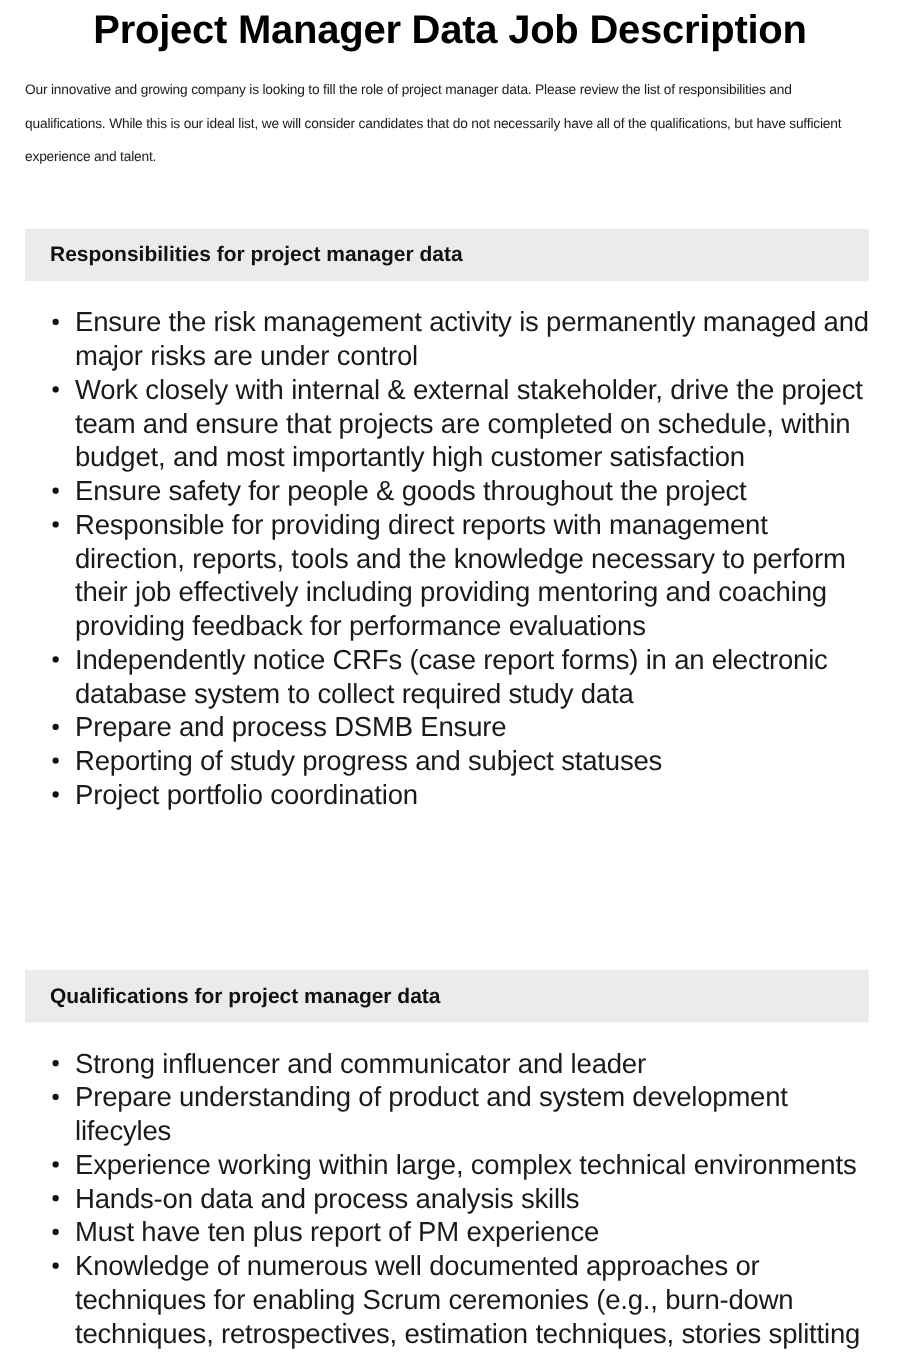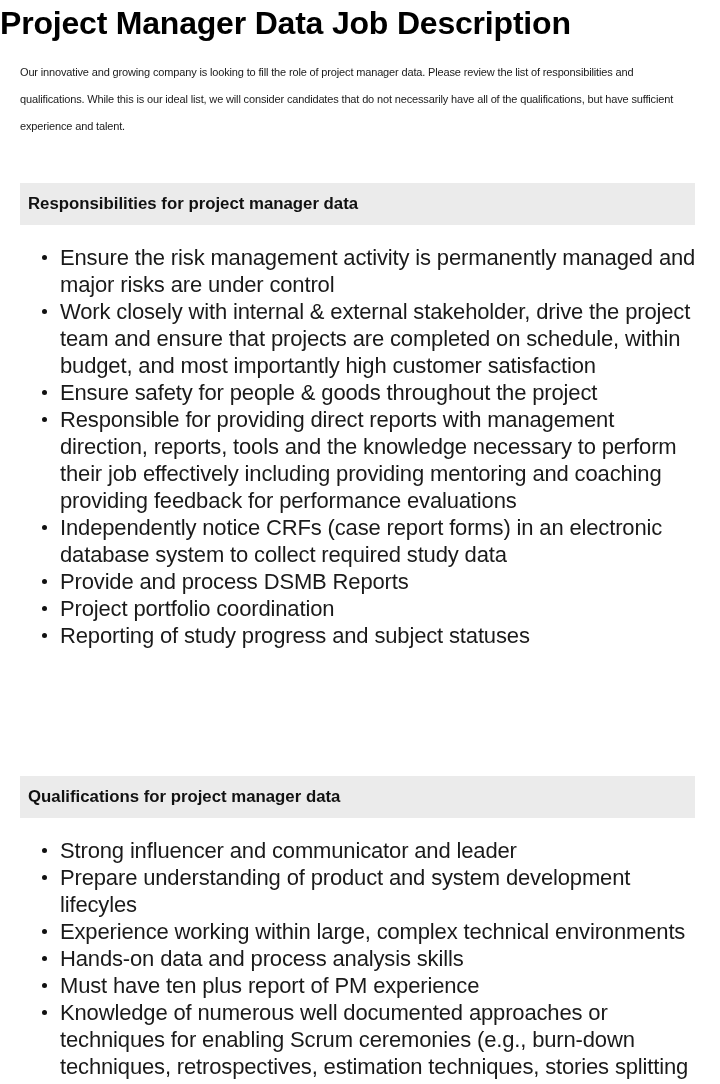--- a/index.html
+++ b/index.html
@@ -4,31 +4,31 @@
 <style>
   html, body { margin: 0; padding: 0; background: #ffffff; }
   body {
     width: 720px; height: 1084px; overflow: hidden;
     font-family: "Liberation Sans", "DejaVu Sans", sans-serif;
     color: #111111;
   }
   .page { position: relative; width: 720px; }
   h1 {
     margin: 0; position: absolute; top: 2px; left: 0; width: 720px;
-    text-align: left; font-size: 32px; font-weight: bold; line-height: 42px;
+    text-align: center; font-size: 32px; font-weight: bold; line-height: 42px;
     letter-spacing: -0.2px; color: #000;
   }
   .intro {
     position: absolute; top: 59px; left: 20px; width: 680px;
     font-size: 11px; line-height: 27px; margin: 0; color: #1a1a1a;
     letter-spacing: -0.15px;
   }
   .section-header {
     position: absolute; left: 20px; width: 675px; height: 42px;
-    background: #ebebeb; box-sizing: border-box; padding-left: 8px;
+    background: #ebebeb; box-sizing: border-box; padding-left: 20px;
     font-size: 16.8px; font-weight: bold; line-height: 42px; color: #111;
   }
   ul.list {
     position: absolute; left: 20px; width: 680px; margin: 0; padding: 0 0 0 40px;
     box-sizing: border-box; list-style: none;
     font-size: 22px; line-height: 27px; color: #1a1a1a; letter-spacing: -0.15px;
   }
   ul.list li { position: relative; }
   ul.list li::before {
     content: ""; position: absolute; left: -18px; top: 11px;
@@ -42,23 +42,23 @@
   <h1>Project Manager Data Job Description</h1>
   <p class="intro">Our innovative and growing company is looking to fill the role of project manager data. Please review the list of responsibilities and qualifications. While this is our ideal list, we will consider candidates that do not necessarily have all of the qualifications, but have sufficient experience and talent.</p>
 
   <div class="section-header" style="top:183px;">Responsibilities for project manager data</div>
   <ul class="list" style="top:244px;">
     <li>Ensure the risk management activity is permanently managed and major risks are under control</li>
     <li>Work closely with internal &amp; external stakeholder, drive the project team and ensure that projects are completed on schedule, within budget, and most importantly high customer satisfaction</li>
     <li>Ensure safety for people &amp; goods throughout the project</li>
     <li>Responsible for providing direct reports with management direction, reports, tools and the knowledge necessary to perform their job effectively including providing mentoring and coaching providing feedback for performance evaluations</li>
     <li>Independently notice CRFs (case report forms) in an electronic database system to collect required study data</li>
-    <li>Provide and process DSMB Reports</li>
+    <li>Prepare and process DSMB Ensure</li>
+    <li>Reporting of study progress and subject statuses</li>
     <li>Project portfolio coordination</li>
-    <li>Reporting of study progress and subject statuses</li>
   </ul>
 
   <div class="section-header" style="top:776px;">Qualifications for project manager data</div>
   <ul class="list" style="top:837px;">
     <li>Strong influencer and communicator and leader</li>
     <li>Prepare understanding of product and system development lifecyles</li>
     <li>Experience working within large, complex technical environments</li>
     <li>Hands-on data and process analysis skills</li>
     <li>Must have ten plus report of PM experience</li>
     <li>Knowledge of numerous well documented approaches or techniques for enabling Scrum ceremonies (e.g., burn-down techniques, retrospectives, estimation techniques, stories splitting techniques )</li>

